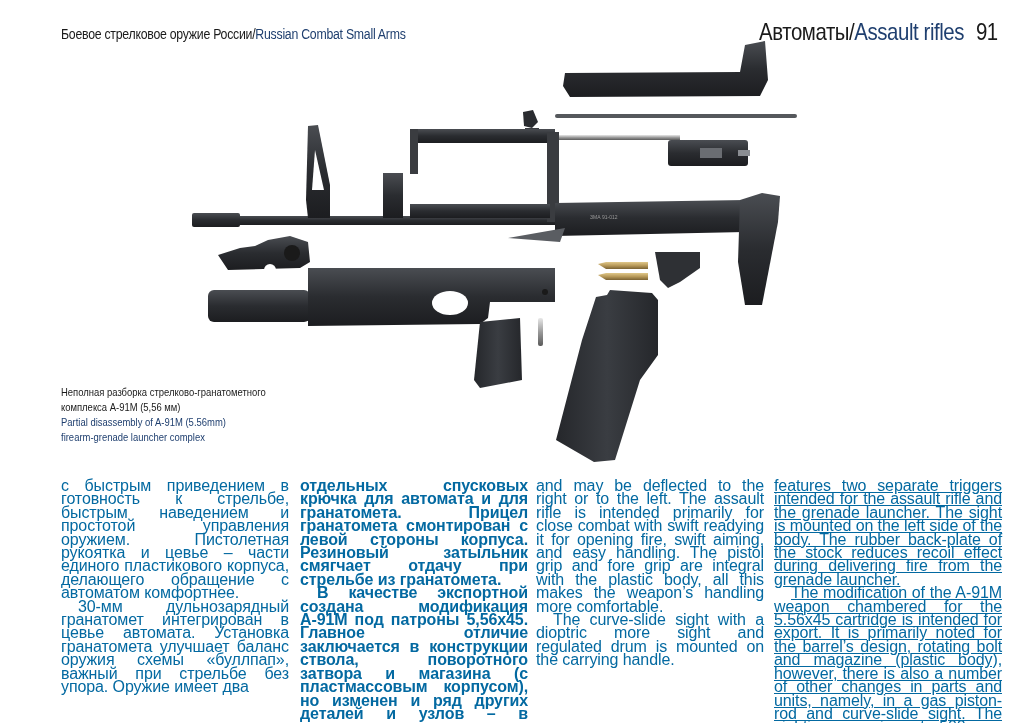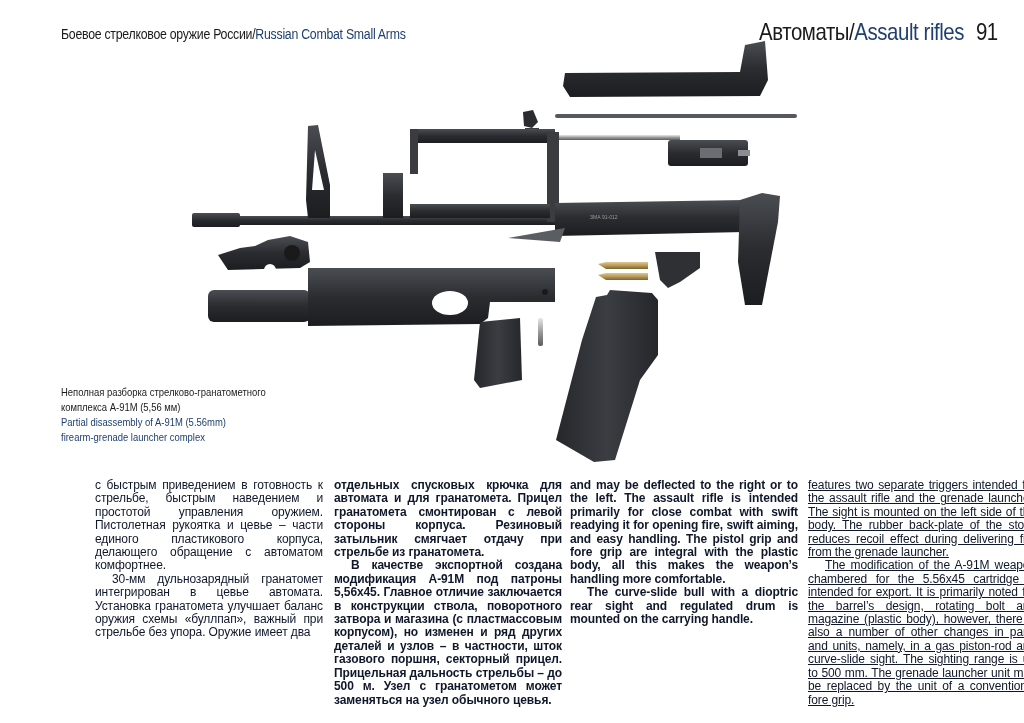--- a/index.html
+++ b/index.html
@@ -20,28 +20,28 @@
 
   .photo { position:absolute; left:180px; top:34px; width:640px; height:440px; }
 
   .caption {
     position:absolute; left:61px; top:385px; font-size:10.5px; line-height:15px;
     transform:scaleX(0.9); transform-origin:left top; white-space:nowrap;
   }
   .caption .en { color:#1f3f6f; }
 
   .col {
-    position:absolute; top:479px; width:228px; font-size:12px; line-height:13.4px;
-    text-align:justify; color:#0f172a; letter-spacing:-0.1px;margin-left:34px;
+    position:absolute; top:479px; width:228px; font-size:16px; line-height:13.4px;
+    text-align:justify; color:#0369a1; letter-spacing:-0.1px;
   }
   .col p { margin:0; text-indent:0; }
   .col p.ind { text-indent:17px; }
   .c1 { left:61px; }
   .c2 { left:300px;font-weight:bold; }
-  .c3 { left:536px;font-weight:bold; }
+  .c3 { left:536px; }
   .c4 { left:774px;text-decoration:underline; }
 </style>
 </head>
 <body>
 
 <div class="hdr-left">
   <span>Боевое стрелковое оружие России/</span><span class="en">Russian Combat Small Arms</span>
 </div>
 
 <div class="hdr-right">
@@ -141,19 +141,19 @@
   <p class="ind">30-мм дульнозарядный гранатомет интегрирован в цевье автомата. Установка гранатомета улучшает баланс оружия схемы «буллпап», важный при стрельбе без упора. Оружие имеет два</p>
 </div>
 
 <div class="col c2">
   <p>отдельных спусковых крючка для автомата и для гранатомета. Прицел гранатомета смонтирован с левой стороны корпуса. Резиновый затыльник смягчает отдачу при стрельбе из гранатомета.</p>
   <p class="ind">В качестве экспортной создана модификация А-91М под патроны 5,56х45. Главное отличие заключается в конструкции ствола, поворотного затвора и магазина (с пластмассовым корпусом), но изменен и ряд других деталей и узлов – в частности, шток газового поршня, секторный прицел. Прицельная дальность стрельбы – до 500 м. Узел с гранатометом может заменяться на узел обычного цевья.</p>
 </div>
 
 <div class="col c3">
   <p>and may be deflected to the right or to the left. The assault rifle is intended primarily for close combat with swift readying it for opening fire, swift aiming, and easy handling. The pistol grip and fore grip are integral with the plastic body, all this makes the weapon’s handling more comfortable.</p>
-  <p class="ind">The curve-slide bull with a dioptric rear sight and regulated drum is mounted on the carrying handle.</p>
+  <p class="ind">The curve-slide sight with a dioptric more sight and regulated drum is mounted on the carrying handle.</p>
 </div>
 
 <div class="col c4">
   <p>features two separate triggers intended for the assault rifle and the grenade launcher. The sight is mounted on the left side of the body. The rubber back-plate of the stock reduces recoil effect during delivering fire from the grenade launcher.</p>
   <p class="ind">The modification of the A-91M weapon chambered for the 5.56x45 cartridge is intended for export. It is primarily noted for the barrel’s design, rotating bolt and magazine (plastic body), however, there is also a number of other changes in parts and units, namely, in a gas piston-rod and curve-slide sight. The sighting range is up to 500 mm. The grenade launcher unit may be replaced by the unit of a conventional fore grip.</p>
 </div>
 
 </body></html>

